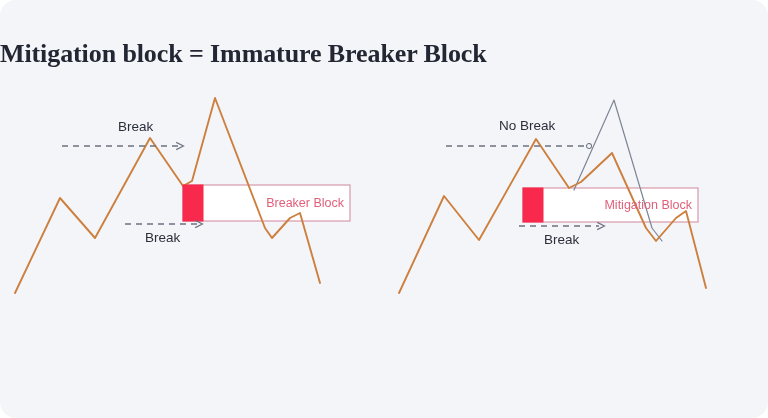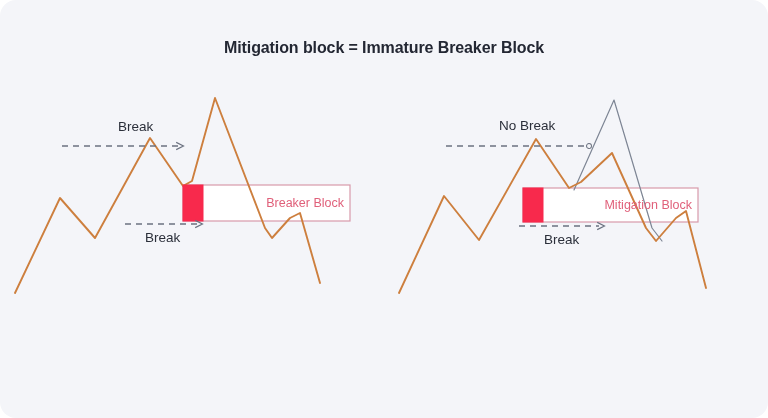--- a/index.html
+++ b/index.html
@@ -21,26 +21,25 @@
     background: #f4f5f9;
     border-radius: 16px;
     overflow: hidden;
     box-sizing: border-box;
   }
   #page-title {
     position: absolute;
     left: 0;
     top: 39px;
     width: 768px;
-    text-align: center;
-    font-size: 16px;
+    font-size: 26px;
     font-weight: bold;
     color: #232733;
     letter-spacing: -0.1px;
-    font-family: Liberation Sans, sans-serif;
+    font-family: Liberation Serif, serif;
   }
   .panel {
     position: absolute;
     top: 78px;
     width: 384px;
     height: 250px;
   }
   #panel-left  { left: 0px; }
   #panel-right { left: 384px; }
   .panel svg {

